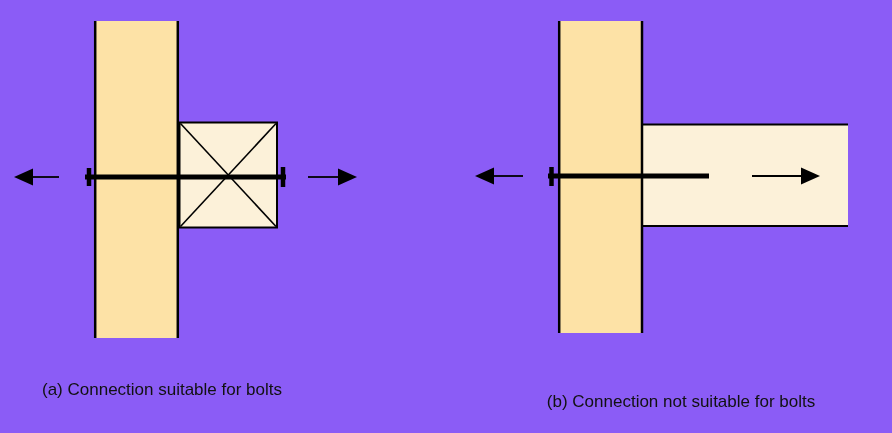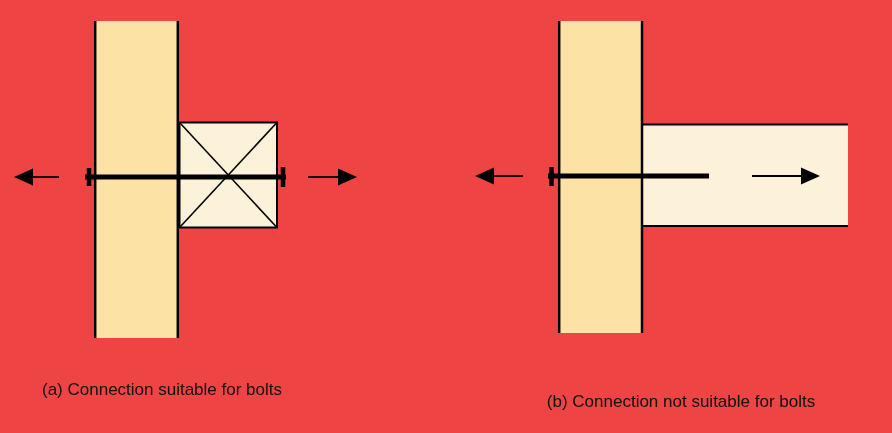--- a/index.html
+++ b/index.html
@@ -4,21 +4,21 @@
 <style>
   html, body {
     margin: 0;
     padding: 0;
     background: #ffffff;
   }
   .stage {
     position: relative;
     width: 892px;
     height: 433px;
-    background: #ef4444;
+    background: #8b5cf6;
     overflow: hidden;
     font-family: "Liberation Sans", sans-serif;
   }
   .diagram-svg {
     position: absolute;
     left: 0;
     top: 0;
   }
   .caption {
     position: absolute;

